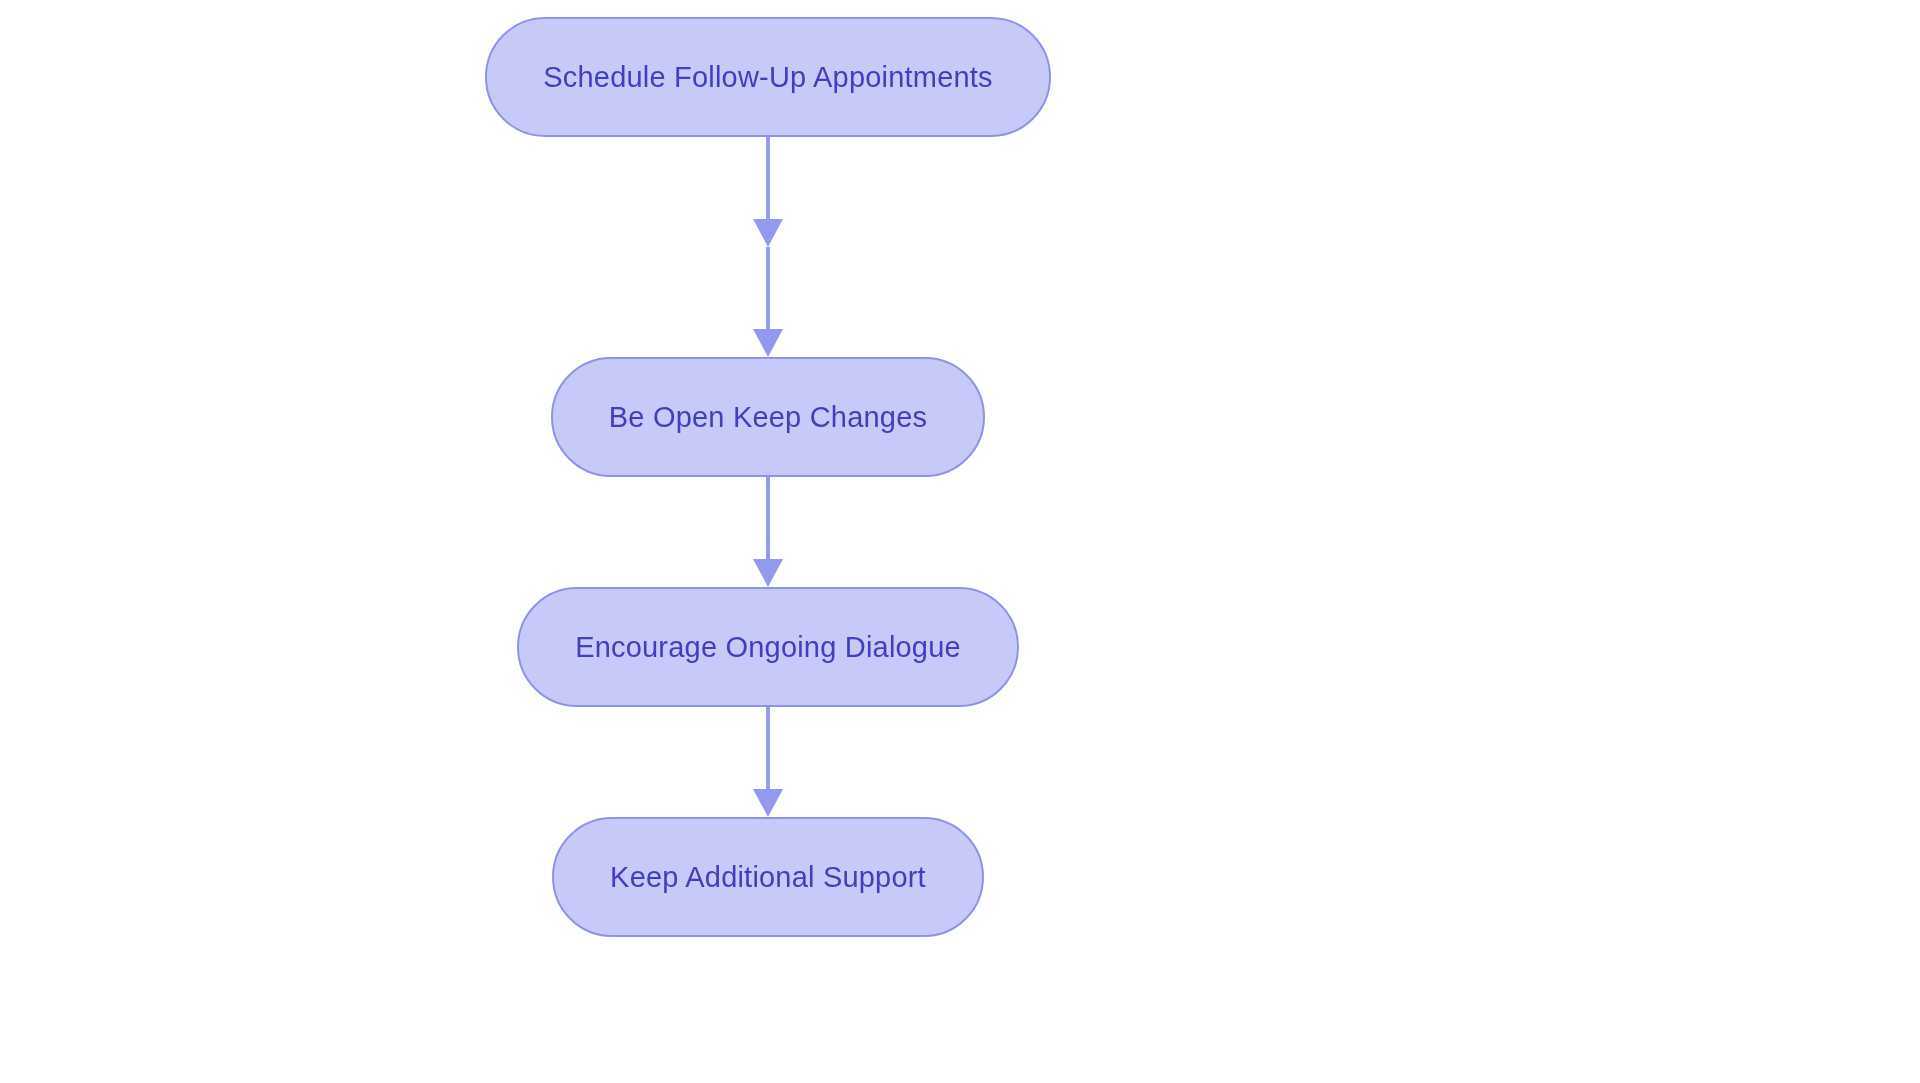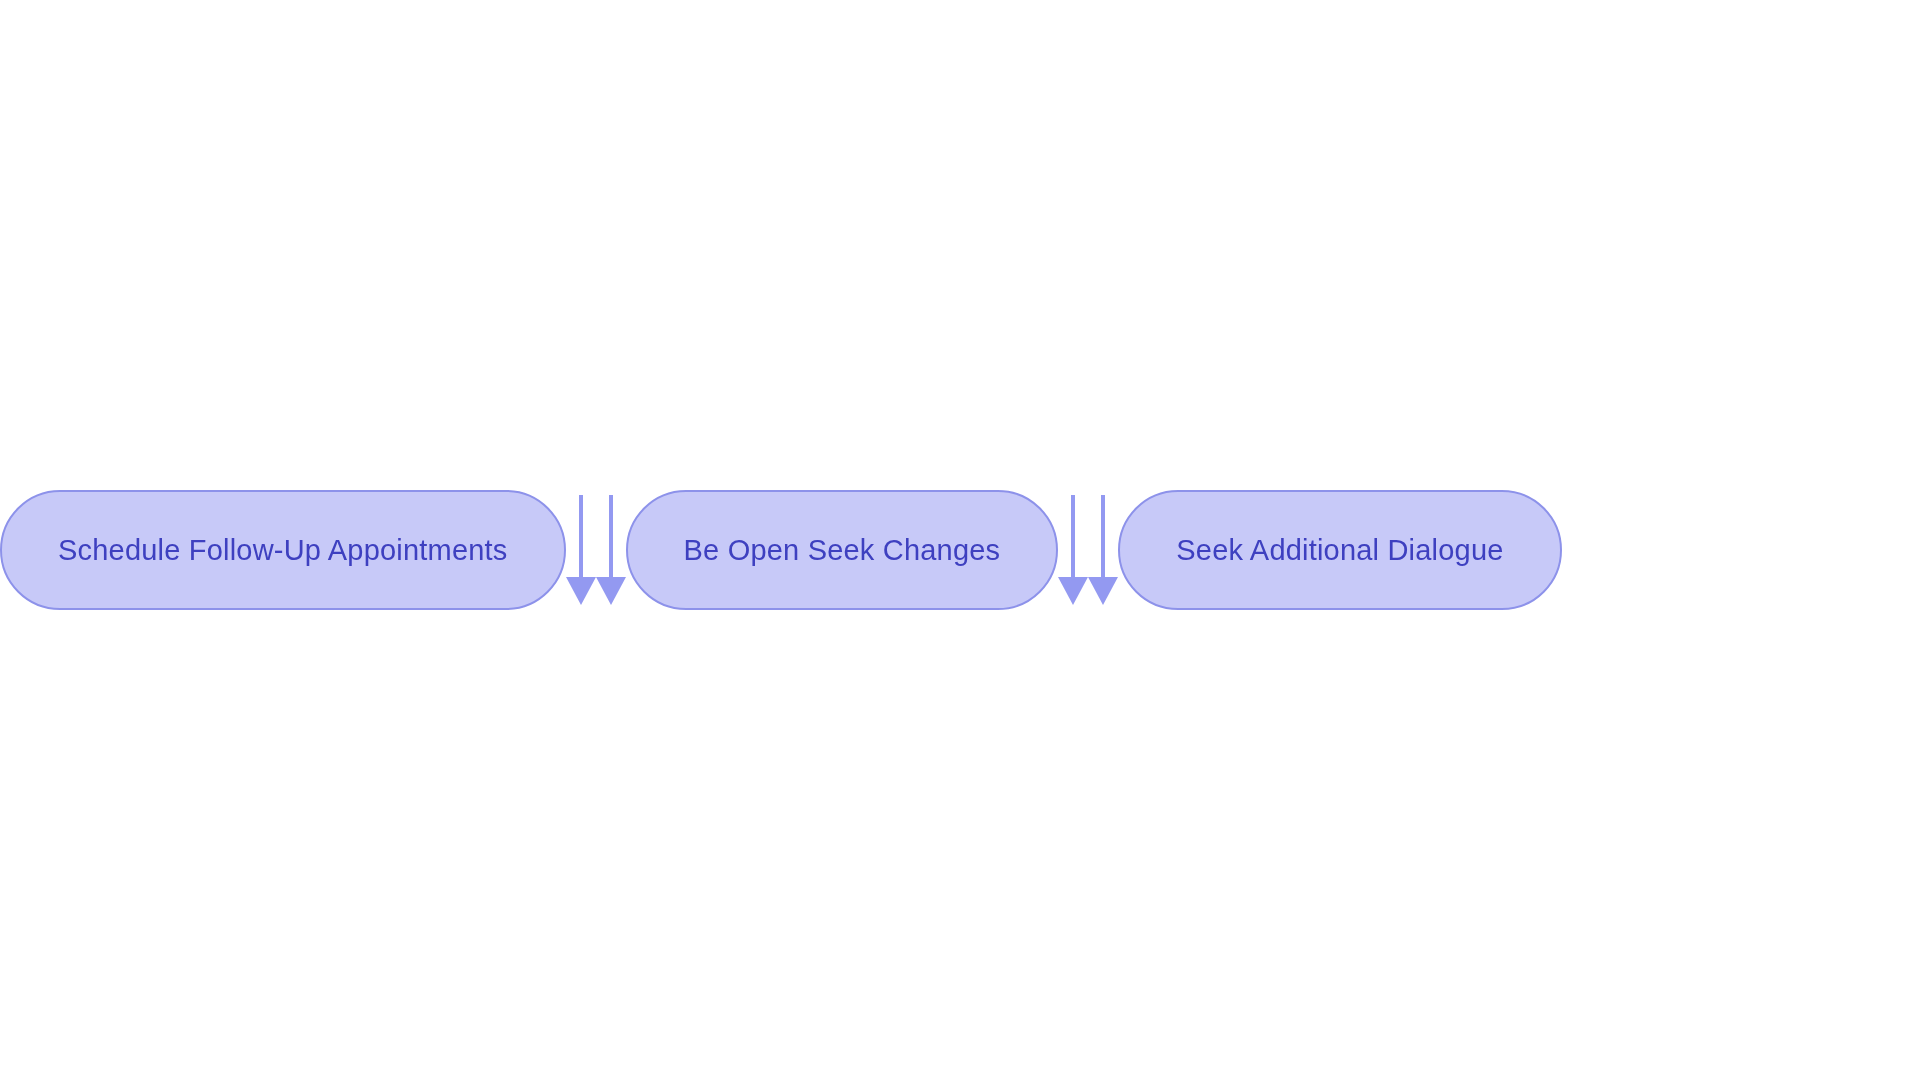--- a/index.html
+++ b/index.html
@@ -14,21 +14,21 @@
     width: 1920px;
     height: 1083px;
     background: var(--page-bg);
     overflow: hidden;
     font-family: "Liberation Sans", "DejaVu Sans", sans-serif;
   }
   .canvas {
     width: 1536px;
     height: 1083px;
     display: flex;
-    flex-direction: row;
+    flex-direction: column;
     align-items: center;
     padding-top: 17px;
   }
   .flow-node {
     height: 120px;
     min-width: 420px;
     padding: 0 56px;
     border: 2px solid var(--node-border);
     border-radius: 60px;
     background: var(--node-fill);
@@ -75,31 +75,34 @@
     <div class="head"></div>
   </div>
 
 
   <div class="connector">
     <div class="shaft"></div>
     <div class="head"></div>
   </div>
 
   <div class="flow-node">
-    <span>Be Open Seek Changes</span>
+    <span>Be Open Keep Changes</span>
   </div>
 
   <div class="connector">
     <div class="shaft"></div>
     <div class="head"></div>
   </div>
 
+  <div class="flow-node">
+    <span>Encourage Ongoing Dialogue</span>
+  </div>
 
   <div class="connector">
     <div class="shaft"></div>
     <div class="head"></div>
   </div>
 
   <div class="flow-node">
-    <span>Seek Additional Dialogue</span>
+    <span>Keep Additional Support</span>
   </div>
 
 </div>
 
 </body></html>

